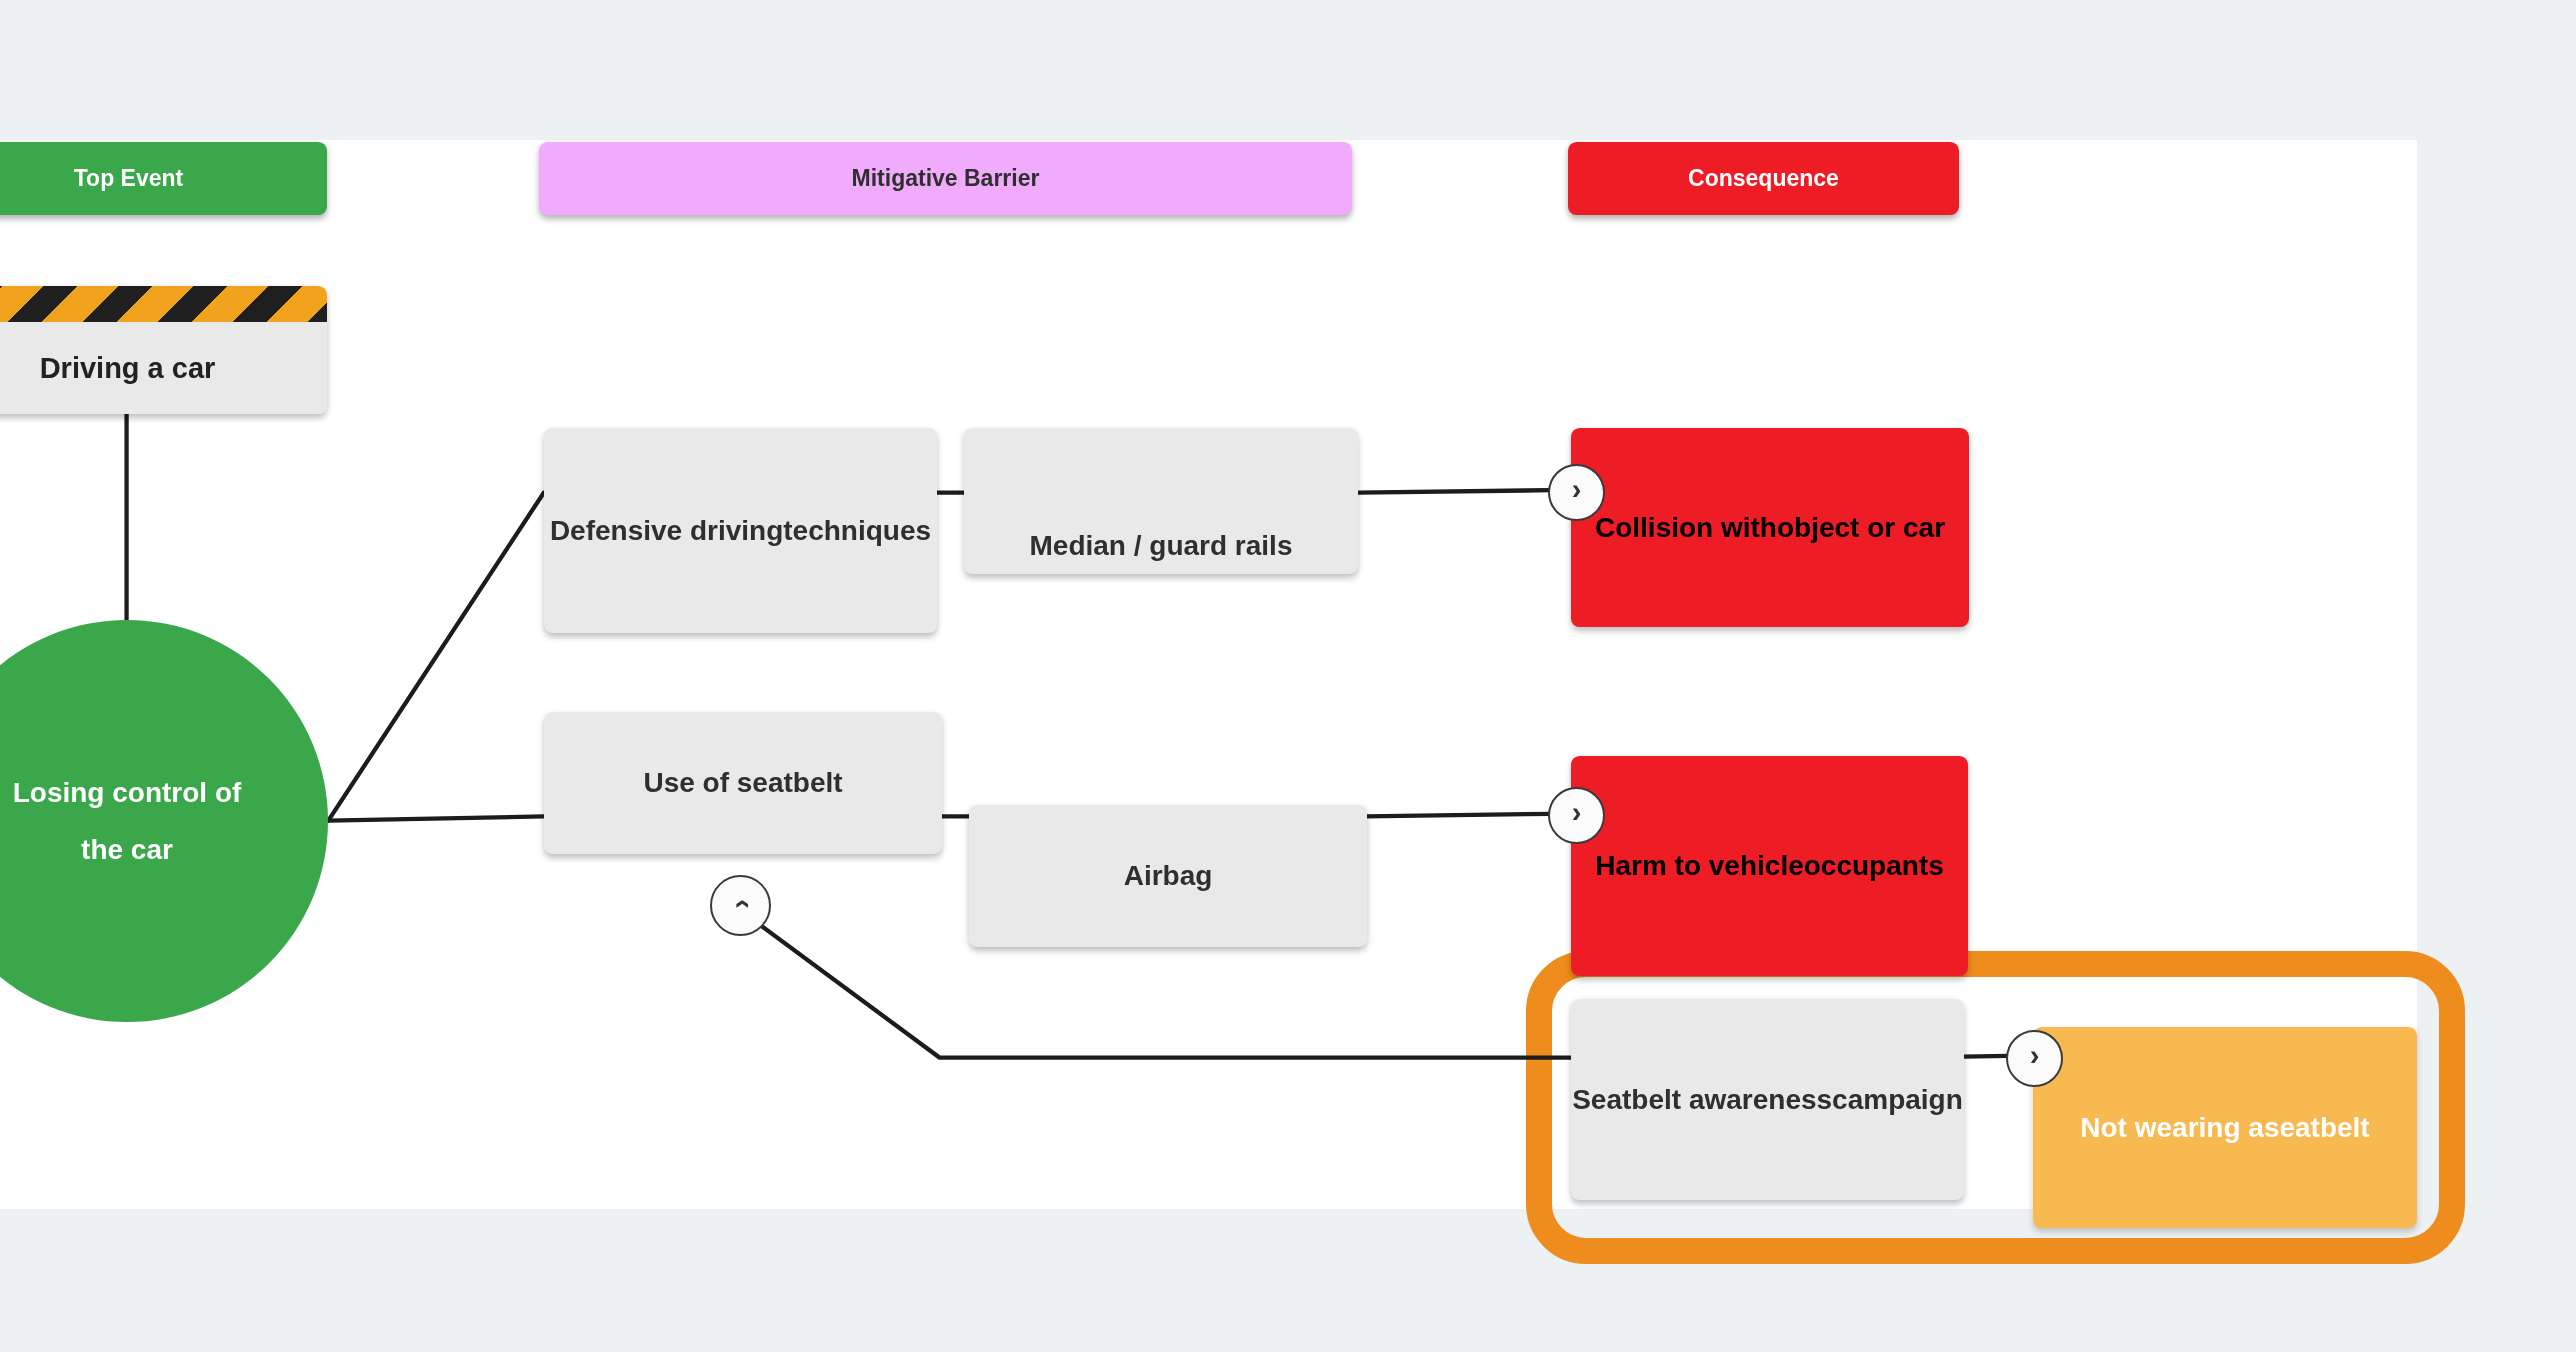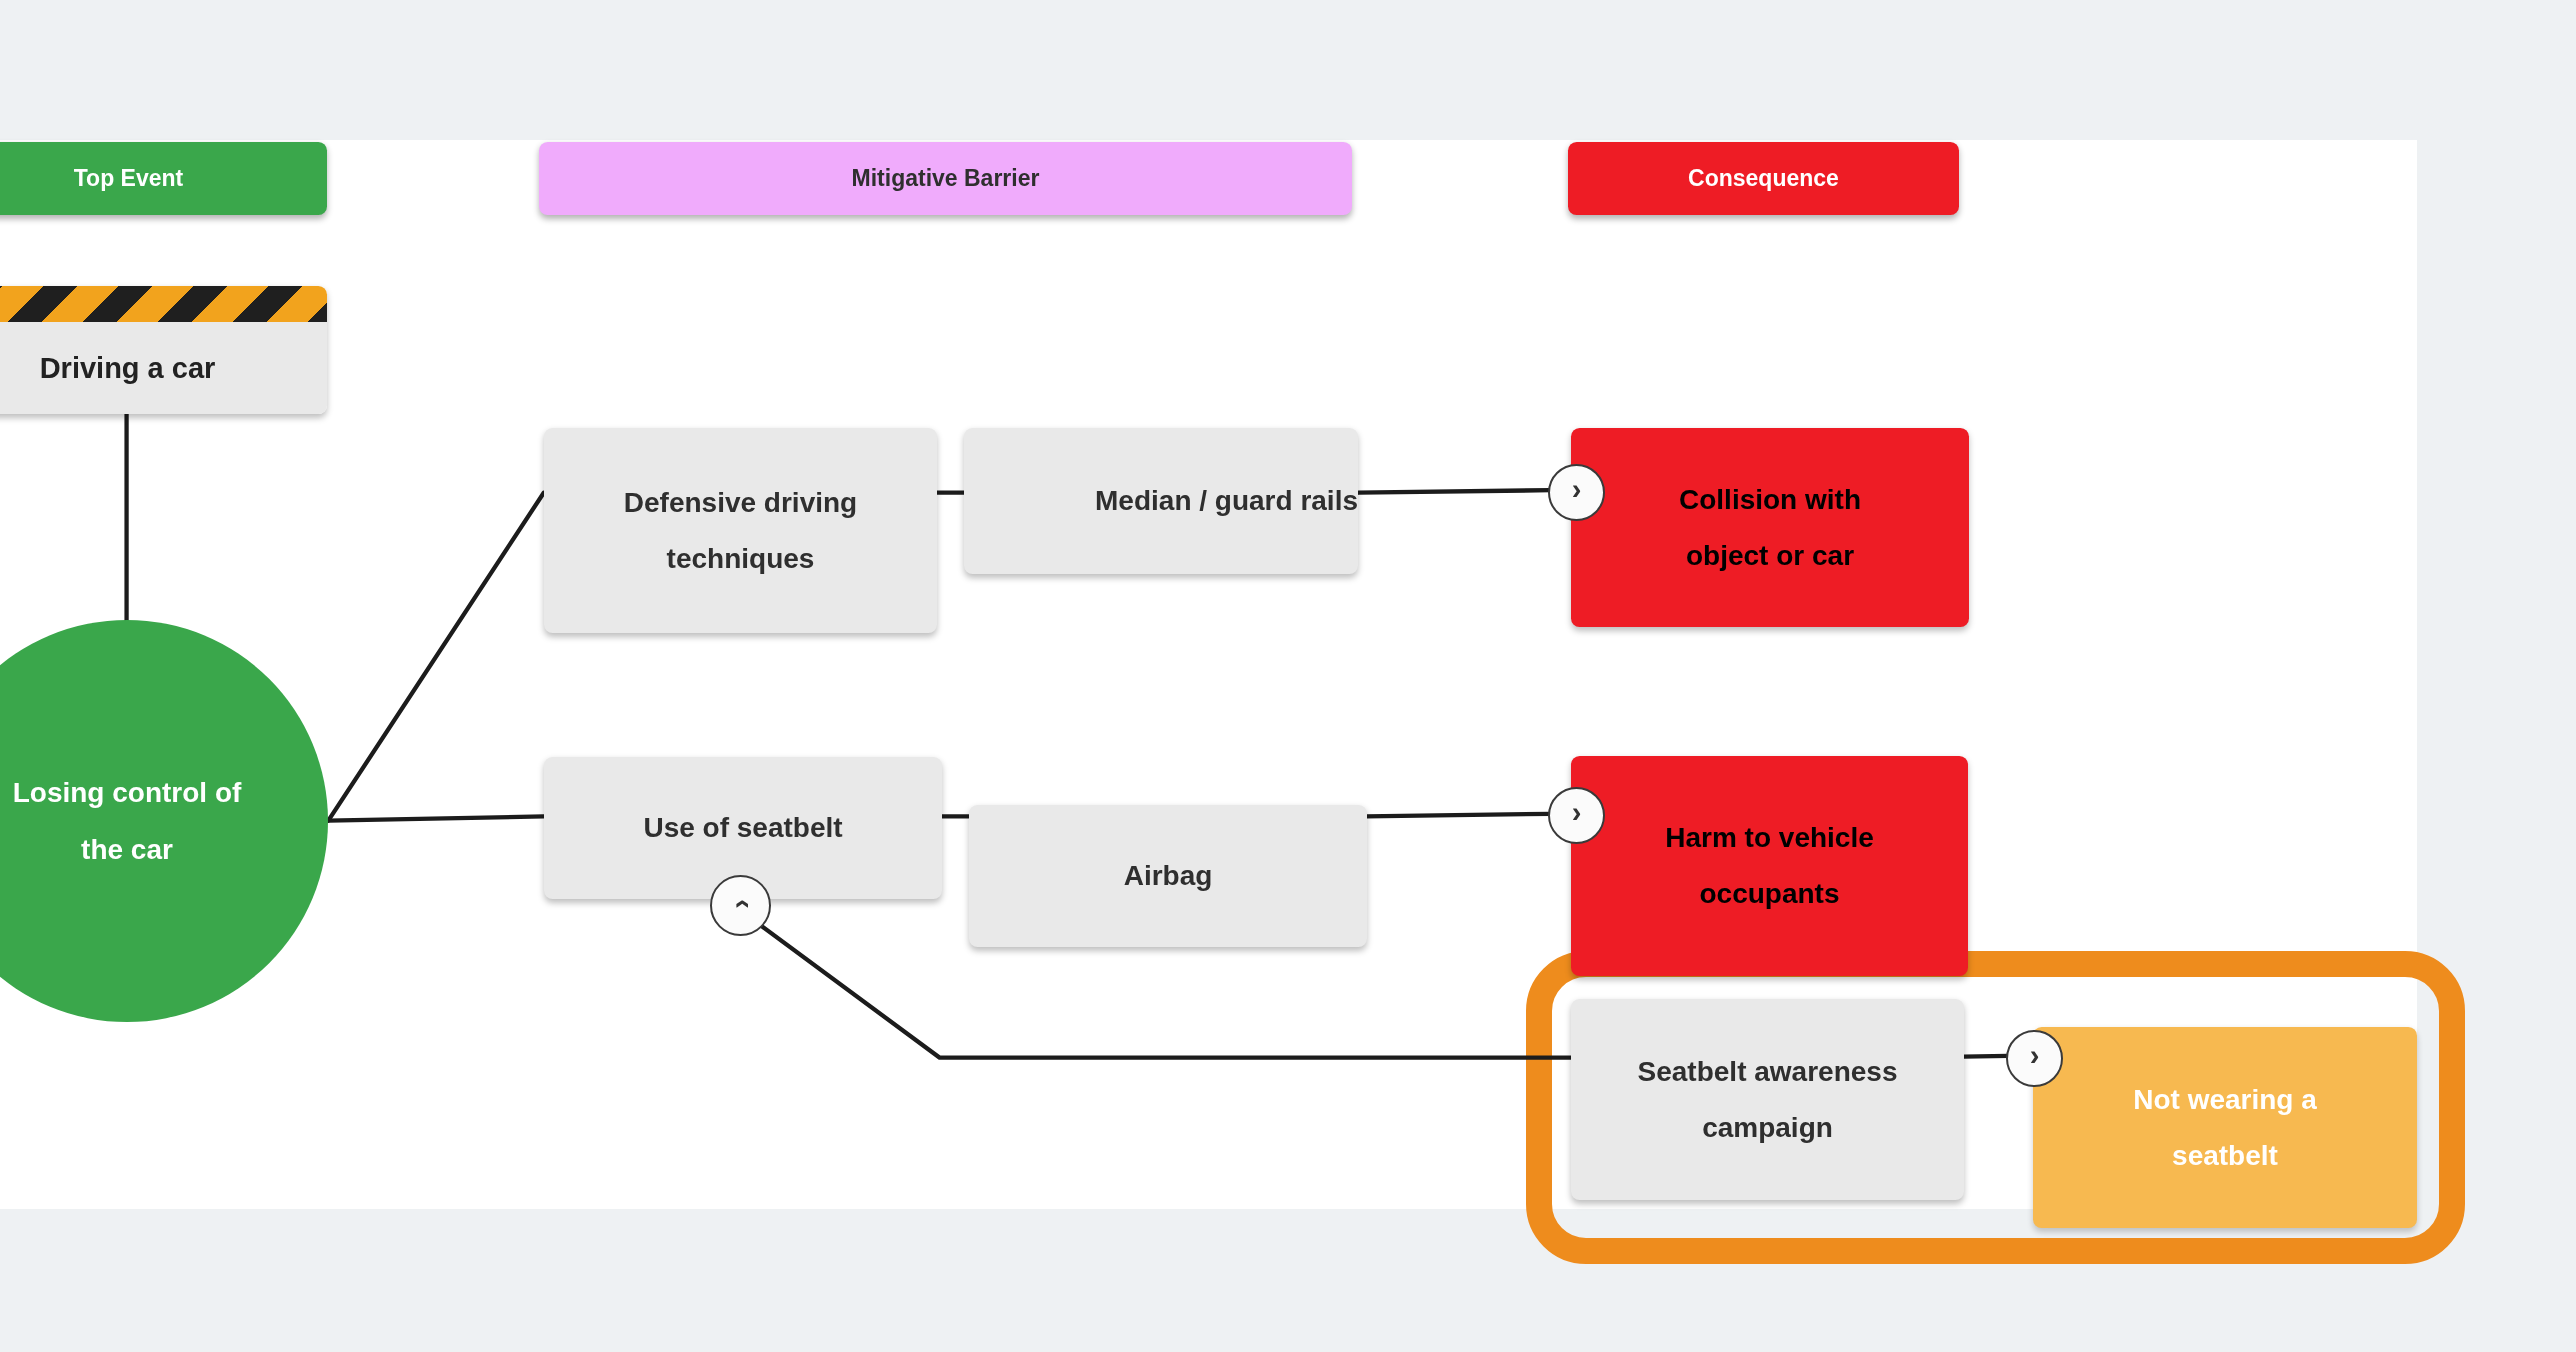--- a/index.html
+++ b/index.html
@@ -40,30 +40,30 @@
   }
   
   .circle-node{
     position:absolute;left:-74px;top:620px;width:402px;height:402px;border-radius:50%;
     background:#3aa74b;color:#ffffff;font-weight:bold;font-size:28px;line-height:57px;
     display:flex;flex-direction:column;align-items:center;justify-content:center;text-align:center;
   }
   
   .node{
     position:absolute;border-radius:8.6px;background:#e9e9e9;color:#2f2f2f;
-    display:flex;flex-direction:column;align-items:center;justify-content:center;text-align:center;
+    display:flex;flex-direction:row;align-items:center;justify-content:center;text-align:center;
     font-weight:bold;font-size:28px;line-height:56px;
     box-shadow:0 3.4px 6px rgba(0,0,0,.25);
   }
   .node.red{background:#ee1c25;color:#000000;}
   .node.amber{background:#f7b950;color:#ffffff;box-shadow:0 3.4px 6px rgba(0,0,0,.2);margin-top:28px;}
   #node-defensive{left:544px;top:428px;width:393px;height:205px;}
   #node-median{left:964px;top:428px;width:394px;height:146px;align-items:flex-end;}
   #node-collision{left:1571px;top:428px;width:398px;height:199px;}
-  #node-seatbelt{left:544px;top:757px;width:398px;height:142px;}
+  #node-seatbelt{left:544px;top:712px;width:398px;height:142px;}
   #node-airbag{left:969px;top:757px;width:398px;height:142px;margin-top:48px;}
   #node-harm{left:1571px;top:756px;width:397px;height:220px;}
   #node-campaign{left:1571px;top:999px;width:393px;height:201px;}
   #node-notwearing{left:2033px;top:999px;width:384px;height:201px;}
   
   .port{
     position:absolute;width:53px;height:53px;border-radius:50%;
     background:#fbfbfb;border:2.6px solid #3a3a3a;
     display:flex;align-items:center;justify-content:center;z-index:4;
     color:#333333;font-weight:bold;font-size:29px;line-height:1;

